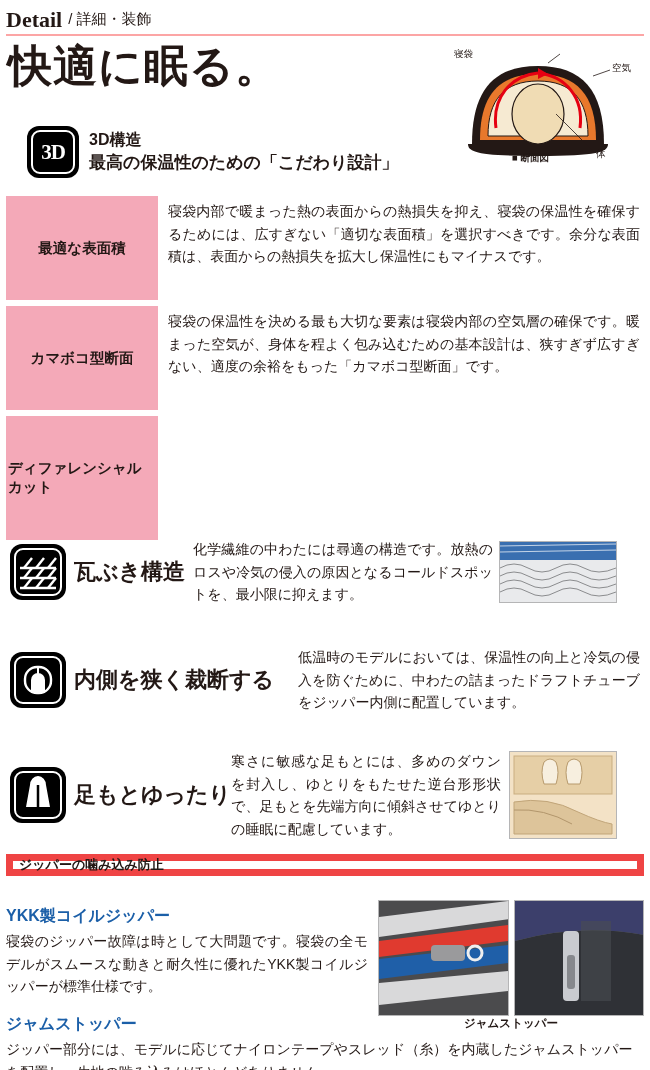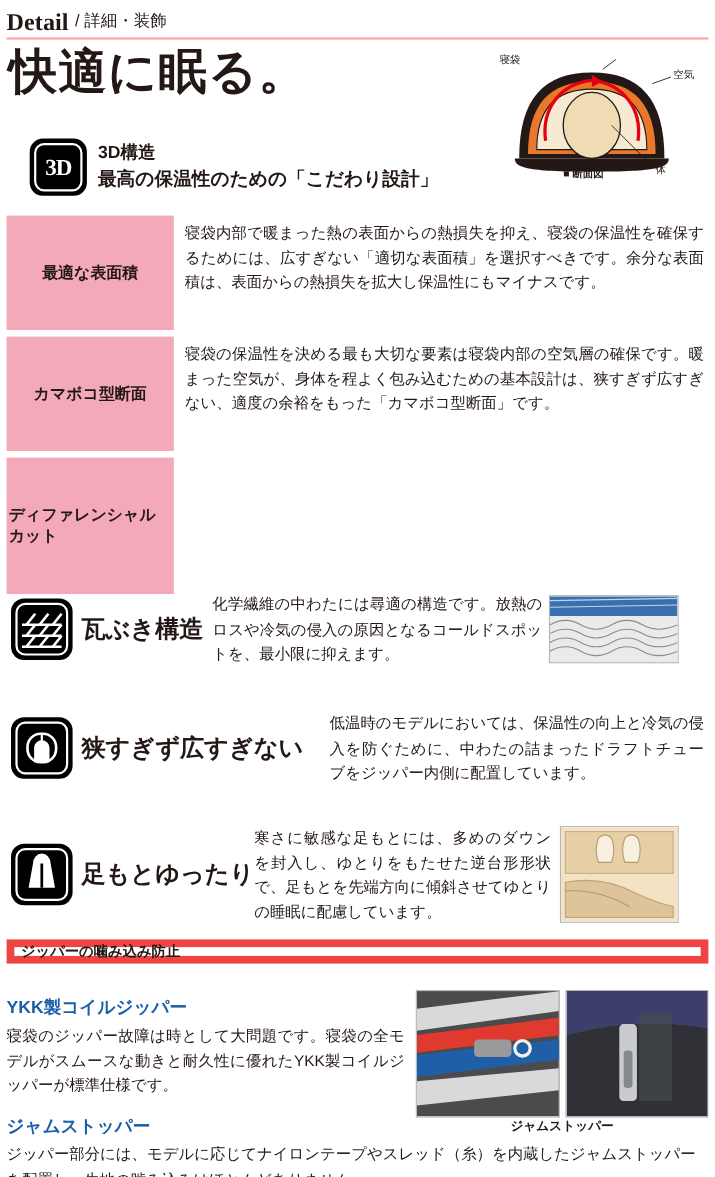--- a/index.html
+++ b/index.html
@@ -253,21 +253,21 @@
   <div class="frow row-draft">
     <div class="ficon">
       <div class="ring"></div>
       <svg width="56" height="56" viewBox="0 0 56 56">
         <rect x="8" y="8" width="40" height="40" fill="#000"></rect>
         <rect x="15" y="15" width="26" height="26" rx="12" fill="none" stroke="#fff" stroke-width="2.4"></rect>
         <path d="M21 41 L21 28 a7 7 0 0 1 14 0 L35 41 Z" fill="#fff"></path>
         <line x1="28" y1="15" x2="28" y2="26" stroke="#fff" stroke-width="2"></line>
       </svg>
     </div>
-    <div class="ftitle">狭すぎず広すぎない</div>
+    <div class="ftitle">内側を狭く裁断する</div>
     <div class="ftext">低温時のモデルにおいては、保温性の向上と冷気の侵入を防ぐために、中わたの詰まったドラフトチューブをジッパー内側に配置しています。</div>
   </div>
 
   <div class="frow row-foot">
     <div class="ficon">
       <div class="ring"></div>
       <svg width="56" height="56" viewBox="0 0 56 56">
         <rect x="8" y="8" width="40" height="40" fill="#000"></rect>
         <path d="M16 40 L20 18 a8 9 0 0 1 16 0 L40 40 Z" fill="#fff"></path>
         <line x1="28" y1="18" x2="28" y2="40" stroke="#000" stroke-width="2.5"></line>

